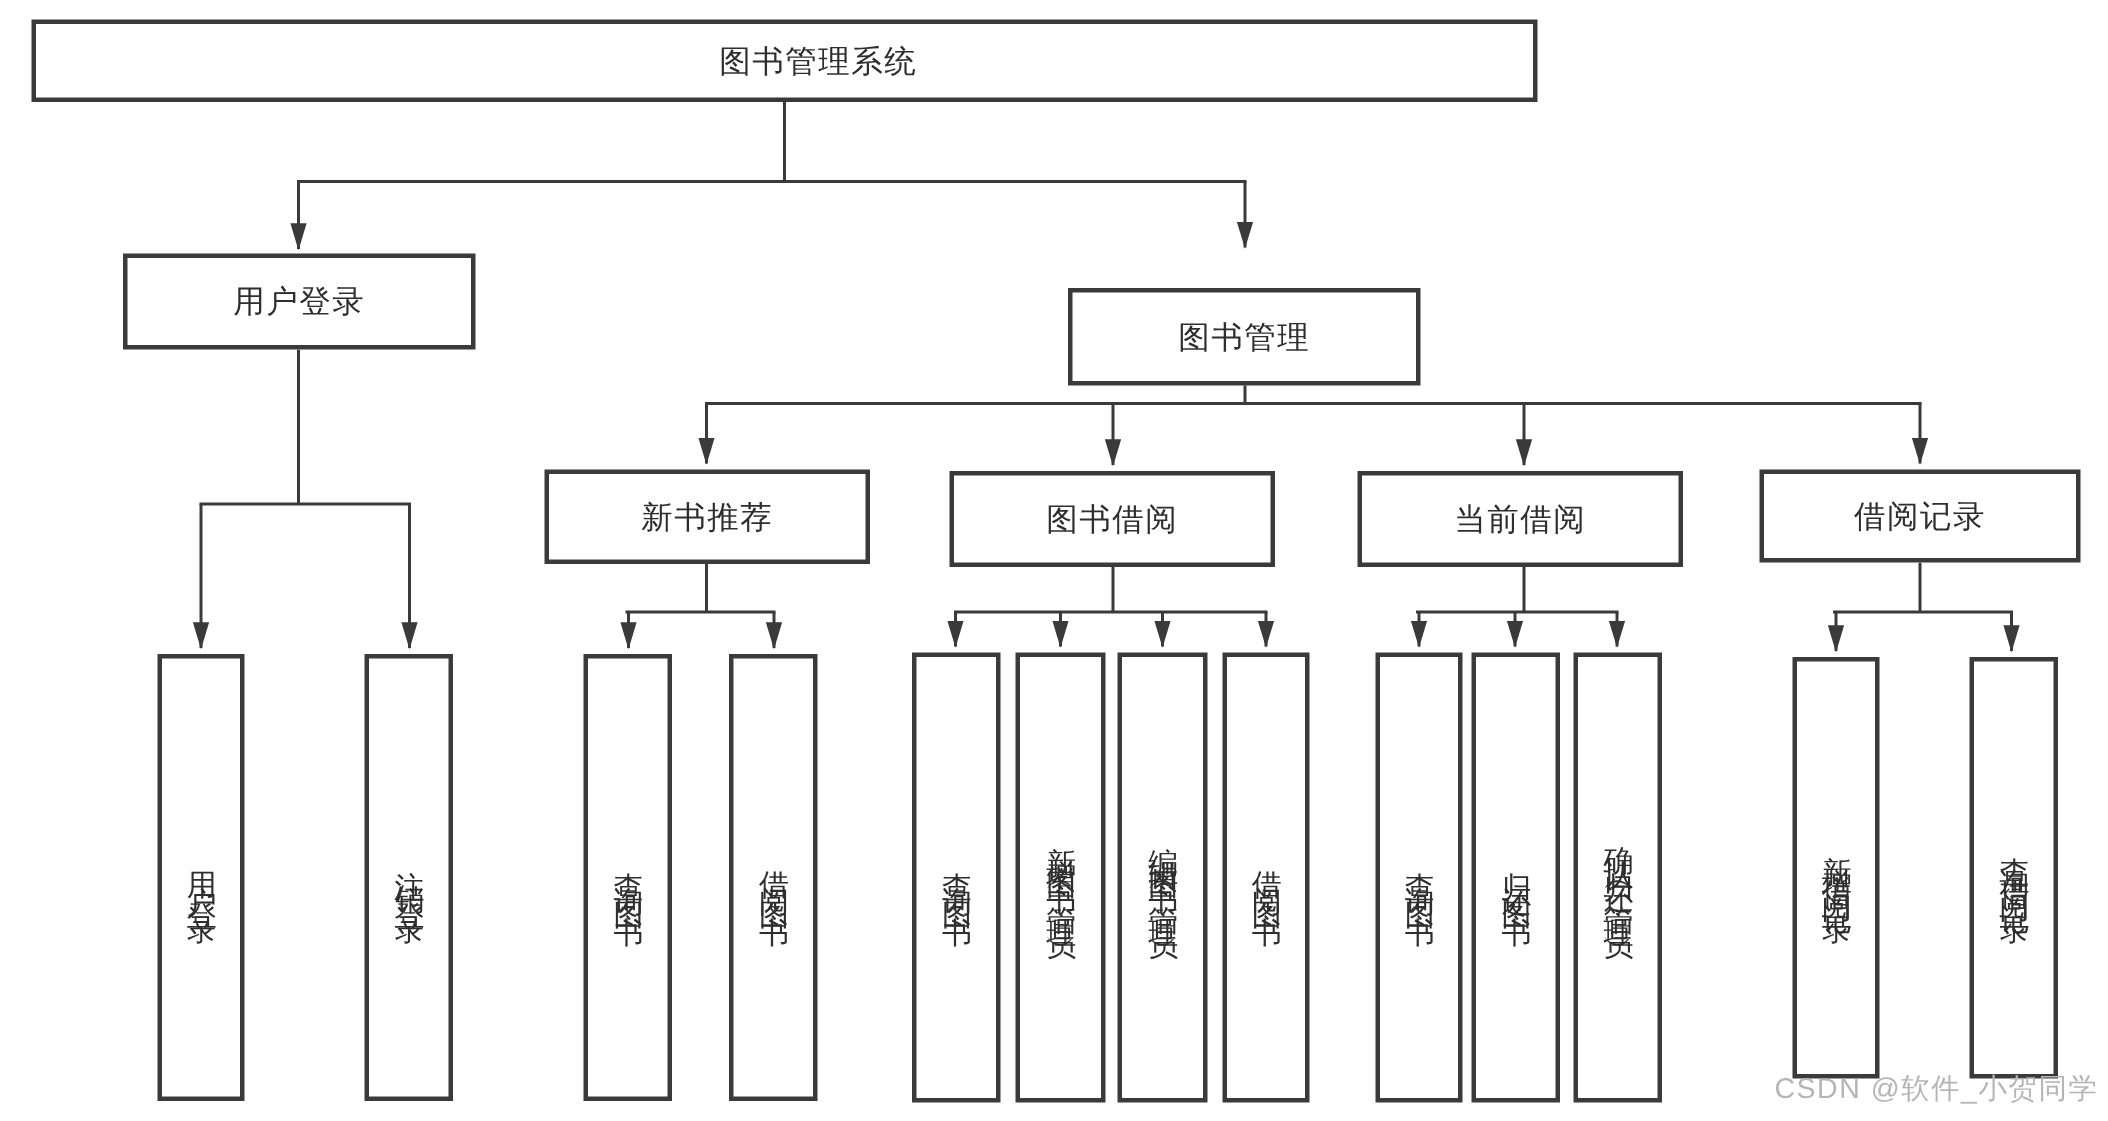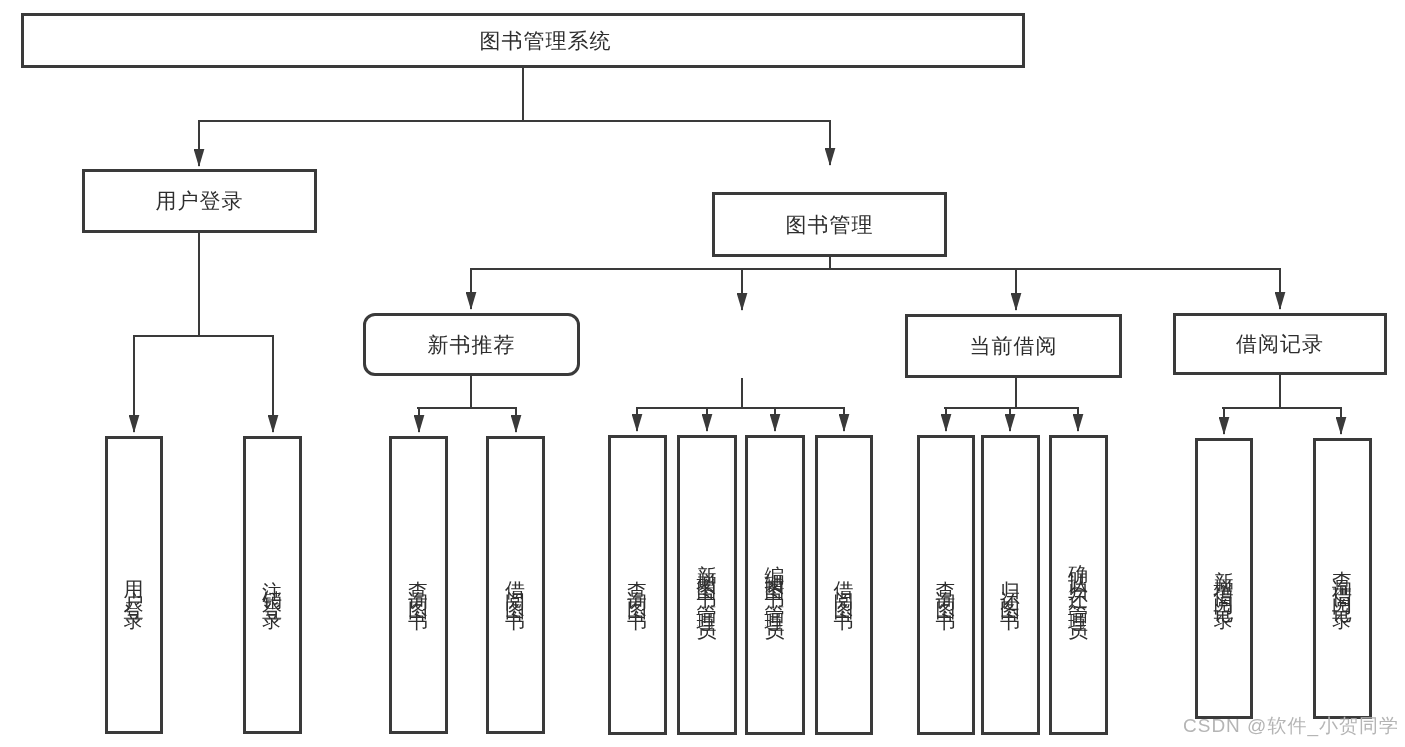--- a/index.html
+++ b/index.html
@@ -28,21 +28,21 @@
     writing-mode:vertical-rl;
     text-orientation:mixed;
     letter-spacing:10px;
     line-height:1;
     white-space:nowrap;
   }
   
   #r  {left:21px;  top:13px;  width:1004px; height:55px;padding-left:45px;}
   #b1 {left:82px;  top:169px; width:235px;  height:64px;}
   #b2 {left:712px; top:168px; width:235px;  height:65px;margin-top:24px;}
-  #s1 {left:363px; top:313px; width:217px;  height:63px;border-radius:12px;}
+  #s1 {left:363px; top:313px; width:217px;  height:63px;}
   #s2 {left:633px; top:314px; width:217px;  height:64px;}
   #s3 {left:905px; top:314px; width:217px;  height:64px;text-align:center;}
   #s4 {left:1173px;top:313px; width:214px;  height:62px;}
   #l1 {left:105px; top:436px; width:58px;   height:298px;}
   #l2 {left:243px; top:436px; width:59px;   height:298px;}
   #l3 {left:389px; top:436px; width:59px;   height:298px;}
   #l4 {left:486px; top:436px; width:59px;   height:298px;}
   #l5 {left:608px; top:435px; width:59px;   height:300px;}
   #l6 {left:677px; top:435px; width:60px;   height:300px;}
   #l7 {left:745px; top:435px; width:60px;   height:300px;}
@@ -113,20 +113,21 @@
     <line x1="1224" y1="408" x2="1224" y2="434" marker-end="url(#arw)"></line>
     <line x1="1341" y1="408" x2="1341" y2="434" marker-end="url(#arw)"></line>
   </svg>
 
   <div class="box h" id="r">图书管理系统</div>
 
   <div class="box h" id="b1">用户登录</div>
   <div class="box h" id="b2">图书管理</div>
 
   <div class="box h" id="s1">新书推荐</div>
+  <div class="box h" id="s2">图书借阅</div>
   <div class="box h" id="s3">当前借阅</div>
   <div class="box h" id="s4">借阅记录</div>
 
   <div class="box v" id="l1">
     <span class="vt">用户登录</span>
     </div>
   <div class="box v" id="l2">
     <span class="vt">注销登录</span>
     </div>
 

